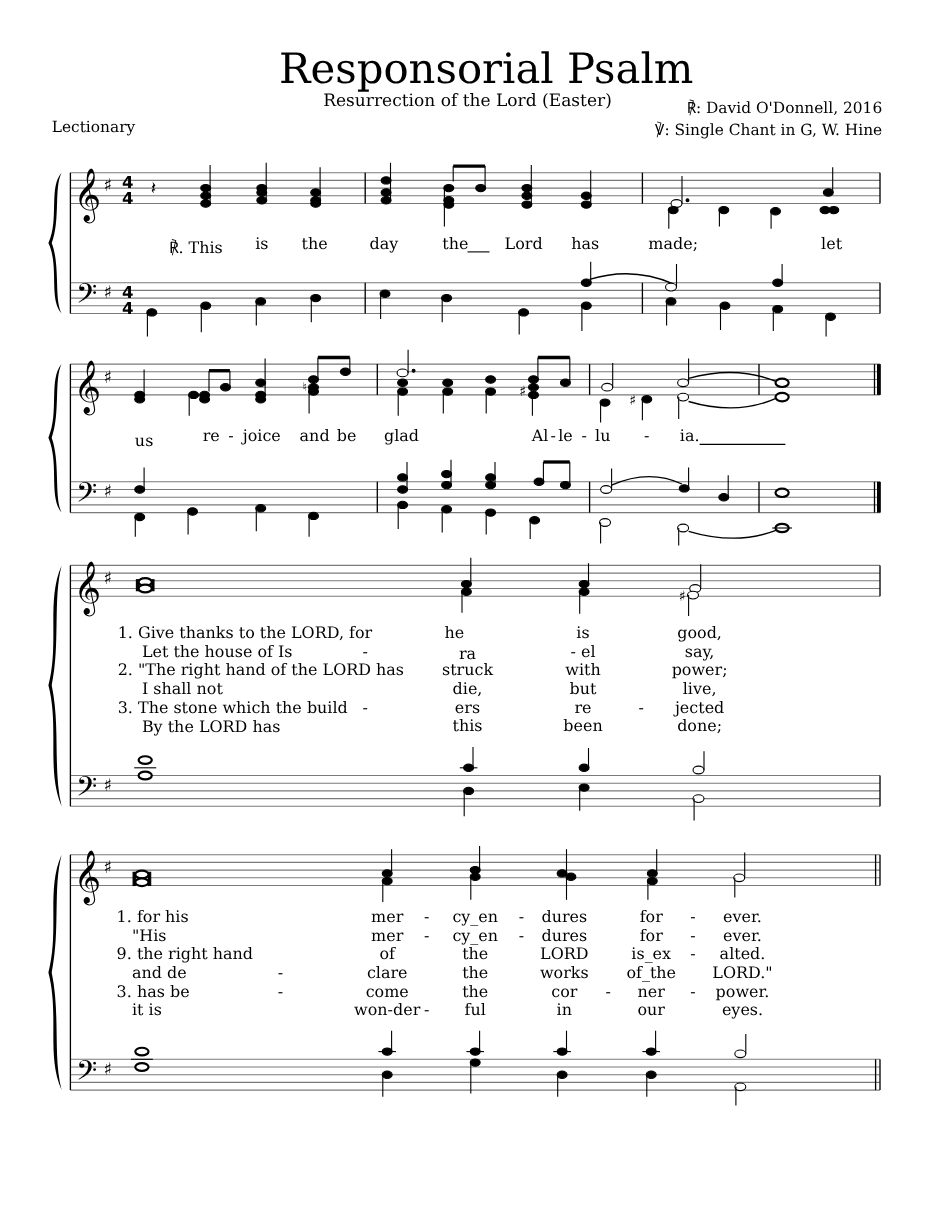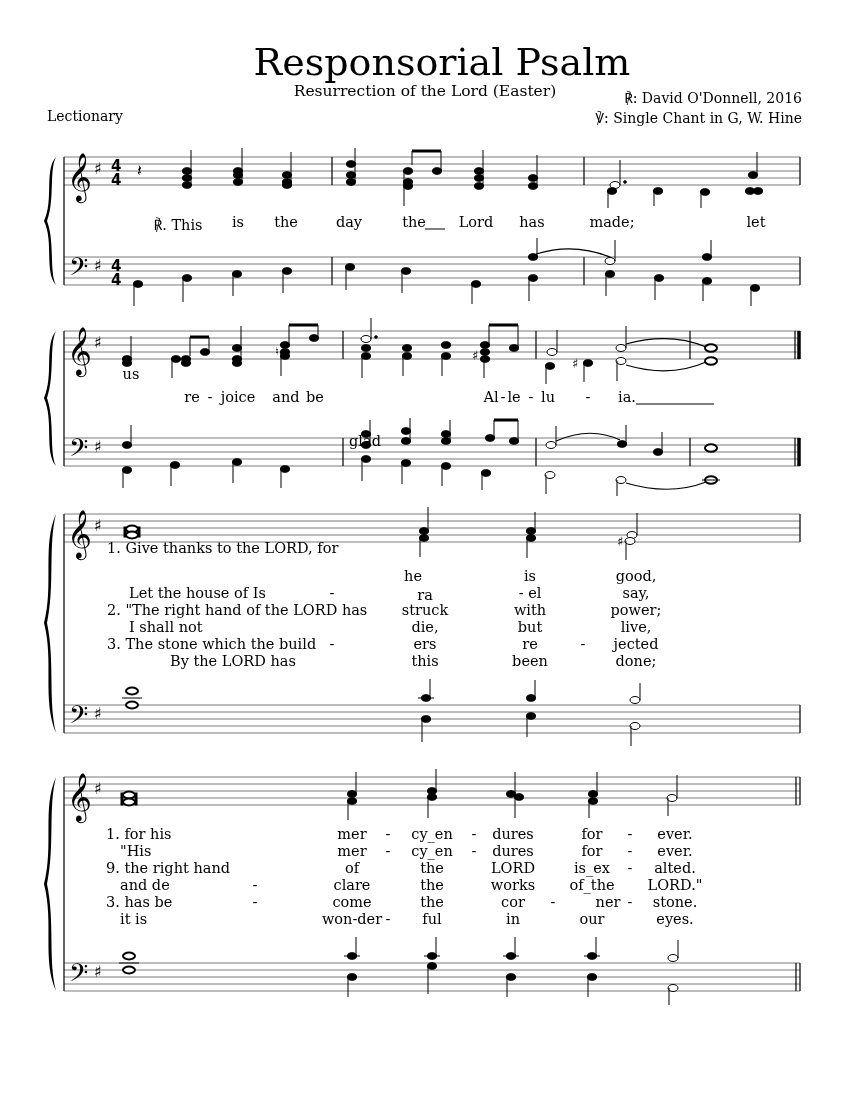--- a/index.html
+++ b/index.html
@@ -436,38 +436,38 @@
   <span class="lyric" style="left:286px; top:214px;">the</span>
   <span class="lyric" style="left:349px; top:214px;">day</span>
   <span class="lyric" style="left:414px; top:214px;">the</span>
   <span class="lyric" style="left:476px; top:214px;">Lord</span>
   <span class="lyric" style="left:532px; top:214px;">has</span>
   <span class="lyric" style="left:612px; top:214px;">made;</span>
   <span class="lyric" style="left:756px; top:214px;">let</span>
 </div>
 
 <div>
-  <span class="lyric" style="left:131px; top:366px;">us</span>
+  <span class="lyric" style="left:131px; top:393px;">us</span>
   <span class="lyric" style="left:192px; top:389px;">re</span>
   <span class="lyric" style="left:210px; top:389px;">-</span>
   <span class="lyric" style="left:238px; top:389px;">joice</span>
   <span class="lyric" style="left:286px; top:389px;">and</span>
   <span class="lyric" style="left:315px; top:389px;">be</span>
-  <span class="lyric" style="left:365px; top:389px;margin-top:44px;">glad</span>
+  <span class="lyric" style="left:365px; top:389px;">glad</span>
   <span class="lyric" style="left:491px; top:389px;">Al</span>
   <span class="lyric" style="left:503px; top:389px;">-</span>
   <span class="lyric" style="left:514px; top:389px;">le</span>
   <span class="lyric" style="left:531px; top:389px;">-</span>
   <span class="lyric" style="left:548px; top:389px;">lu</span>
   <span class="lyric" style="left:588px; top:389px;">-</span>
   <span class="lyric" style="left:627px; top:389px;">ia.</span>
 </div>
 
 <div id="sys3">
-    <span class="verse-line" style="left: 107px; top: 540px; text-align: right;">1. Give thanks to the LORD, for</span>
+    <span class="verse-line" style="left: 107px; top: 568px; text-align: right;">1. Give thanks to the LORD, for</span>
     <span class="lyric" style="left: 413px; top: 568px;">he</span>
     <span class="lyric" style="left: 530px; top: 568px;">is</span>
     <span class="lyric" style="left: 636px; top: 568px;">good,</span>
     <span class="verse-line" style="left: 129px; top: 585px;">Let the house of Is</span>
     <span class="lyric" style="left: 332px; top: 585px;">-</span>
     <span class="lyric" style="left: 425px; top: 587px;">ra</span>
     <span class="lyric" style="left: 530px; top: 585px;">-  el</span>
     <span class="lyric" style="left: 636px; top: 585px;">say,</span>
     <span class="verse-line" style="left: 107px; top: 602px;">2. "The right hand of the LORD has</span>
     <span class="lyric" style="left: 425px; top: 602px;">struck</span>
@@ -476,21 +476,21 @@
     <span class="verse-line" style="left: 129px; top: 619px;">I shall not</span>
     <span class="lyric" style="left: 425px; top: 619px;">die,</span>
     <span class="lyric" style="left: 530px; top: 619px;">but</span>
     <span class="lyric" style="left: 636px; top: 619px;">live,</span>
     <span class="verse-line" style="left: 107px; top: 636px;">3. The stone which the build</span>
     <span class="lyric" style="left: 332px; top: 636px;">-</span>
     <span class="lyric" style="left: 425px; top: 636px;">ers</span>
     <span class="lyric" style="left: 530px; top: 636px;">re</span>
     <span class="lyric" style="left: 583px; top: 636px;">-</span>
     <span class="lyric" style="left: 636px; top: 636px;">jected</span>
-    <span class="verse-line" style="left: 129px; top: 653px; margin-left: 41px;">By the LORD has</span>
+    <span class="verse-line" style="left: 129px; top: 653px;">By the LORD has</span>
     <span class="lyric" style="left: 425px; top: 653px;">this</span>
     <span class="lyric" style="left: 530px; top: 653px;">been</span>
     <span class="lyric" style="left: 636px; top: 653px;">done;</span>
   </div>
 
 <div id="sys4">
     <span class="verse-line" style="left: 106px; top: 826px;">1. for his</span>
     <span class="lyric" style="left: 352px; top: 826px;">mer</span>
     <span class="lyric" style="left: 388px; top: 826px;">-</span>
     <span class="lyric" style="left: 432px; top: 826px;">cy_en</span>
@@ -521,23 +521,23 @@
     <span class="lyric" style="left: 432px; top: 877px;">the</span>
     <span class="lyric" style="left: 513px; top: 877px;">works</span>
     <span class="lyric" style="left: 592px; top: 877px; text-align: right;">of_the</span>
     <span class="lyric" style="left: 675px; top: 877px;">LORD."</span>
     <span class="verse-line" style="left: 106px; top: 894px;">3. has be</span>
     <span class="lyric" style="left: 255px; top: 894px;">-</span>
     <span class="lyric" style="left: 352px; top: 894px;">come</span>
     <span class="lyric" style="left: 432px; top: 894px;">the</span>
     <span class="lyric" style="left: 513px; top: 894px;">cor</span>
     <span class="lyric" style="left: 553px; top: 894px;">-</span>
-    <span class="lyric" style="left: 592px; top: 894px; margin-left: 16px;">ner</span>
+    <span class="lyric" style="left: 592px; top: 894px;">ner</span>
     <span class="lyric" style="left: 630px; top: 894px;">-</span>
-    <span class="lyric" style="left: 675px; top: 894px;">stone.</span>
+    <span class="lyric" style="left: 675px; top: 894px;">power.</span>
     <span class="verse-line" style="left: 120px; top: 911px;">it is</span>
     <span class="lyric" style="left: 352px; top: 911px;">won-der</span>
     <span class="lyric" style="left: 388px; top: 911px;">-</span>
     <span class="lyric" style="left: 432px; top: 911px;">ful</span>
     <span class="lyric" style="left: 513px; top: 911px;">in</span>
     <span class="lyric" style="left: 592px; top: 911px;">our</span>
     <span class="lyric" style="left: 675px; top: 911px;">eyes.</span>
   </div>
 
 </body></html>

